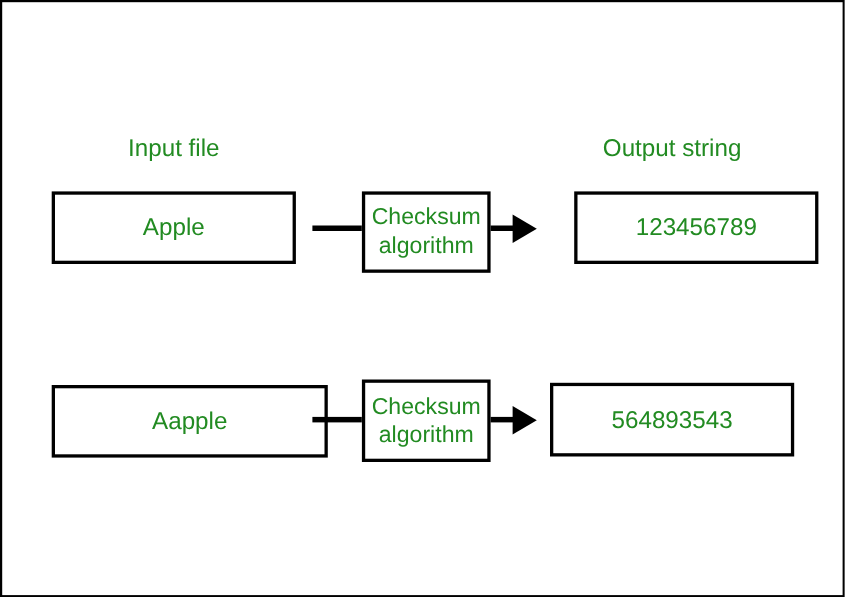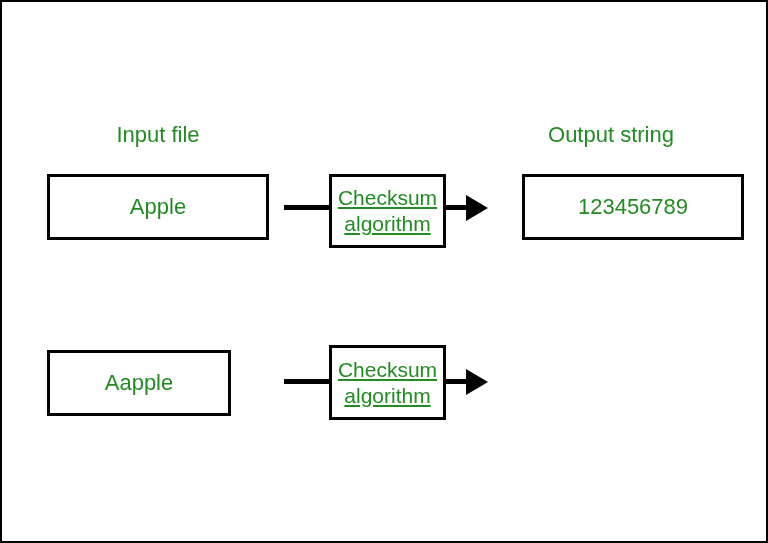--- a/index.html
+++ b/index.html
@@ -46,42 +46,41 @@
   }
   
   .r1.input-box   { left: 45px;  top: 172px; width: 222px; height: 66px; }
   .r1.process-box { left: 327px; top: 172px; width: 117px; height: 74px; font-size: 21px; line-height: 26px; padding: 0 4px; }
   .r1.output-box  { left: 520px; top: 172px; width: 222px; height: 66px; }
   .r1.line-a  { left: 282px; top: 203px; width: 45px; height: 5px; }
   .r1.line-b  { left: 444px; top: 203px; width: 22px; height: 5px; }
   .r1.arrowhead { left: 464px; top: 193px; }
 
   
-  .r2.input-box   { left: 45px;  top: 348px; width: 184px; height: 66px; }
+  .r2.input-box   { left: 45px;  top: 348px; width: 251px; height: 66px; }
   .r2.process-box { left: 327px; top: 343px; width: 117px; height: 75px; font-size: 21px; line-height: 26px; padding: 0 4px; }
   .r2.output-box  { left: 498px; top: 346px; width: 222px; height: 67px; }
   .r2.line-a  { left: 282px; top: 377px; width: 45px; height: 5px; }
   .r2.line-b  { left: 444px; top: 377px; width: 22px; height: 5px; }
   .r2.arrowhead { left: 464px; top: 367px; }
 
   .connector {
     position: absolute;
     background: var(--ink);
   }
   .arrowhead {
     position: absolute;
     width: 0;
     height: 0;
     border-top: 13px solid transparent;
     border-bottom: 13px solid transparent;
     border-left: 22px solid var(--ink);
   }
   .process-text {
     display: inline-block;
-    text-decoration: underline;
   }
 </style>
 </head>
 <body>
 
 <div class="canvas">
 
   <div class="col-label output-col">Output string</div>
   <div class="col-label input-col">Input file</div>
 
@@ -100,14 +99,17 @@
 
   <div class="node r2 input-box">
     <span>Aapple</span>
   </div>
   <div class="connector r2 line-a"></div>
   <div class="node r2 process-box">
     <span class="process-text">Checksum algorithm</span>
   </div>
   <div class="connector r2 line-b"></div>
   <div class="arrowhead r2"></div>
+  <div class="node r2 output-box">
+    <span>564893543</span>
+  </div>
 
 </div>
 
 </body></html>

